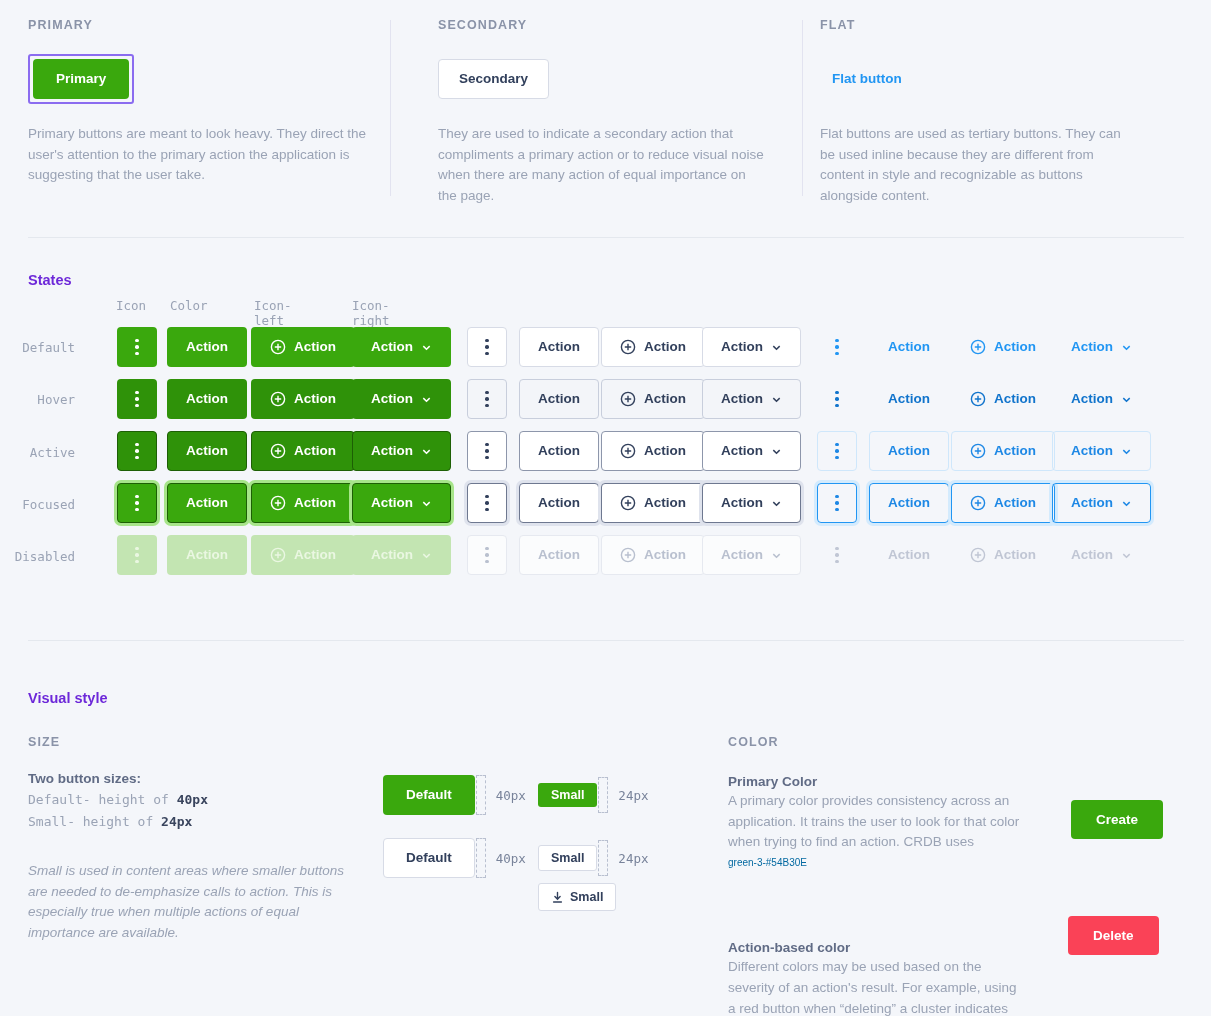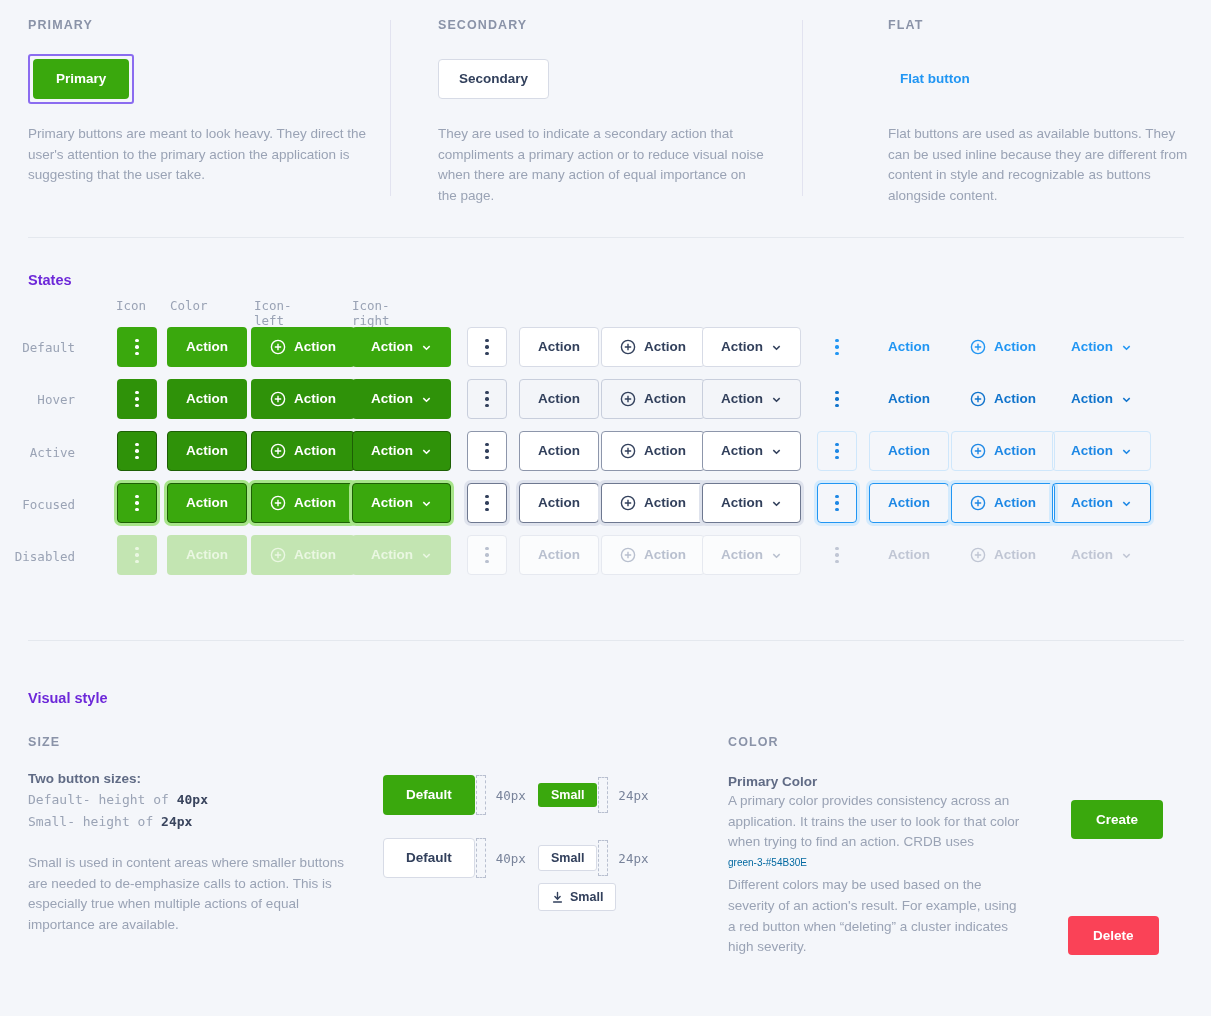--- a/index.html
+++ b/index.html
@@ -41,21 +41,21 @@
   
   .top { position: absolute; top: 0; left: 0; right: 0; height: 226px; }
 
   .col { position: absolute; top: 18px; }
   .col .eyebrow { margin-bottom: 22px; }
   .col .demo { height: 58px; display: flex; align-items: flex-start; }
   .col .body-copy { margin-top: 12px; }
 
   .col-primary   { left: 28px;  width: 340px; }
   .col-secondary { left: 438px; width: 330px; }
-  .col-flat      { left: 888px; width: 312px; }
+  .col-flat      { left: 820px; width: 312px; }
 
   .vdiv {
     position: absolute;
     top: 20px;
     width: 1px;
     height: 176px;
     background: #e2e3f0;
   }
   .vdiv-1 { left: 390px; }
   .vdiv-2 { left: 802px; }
@@ -209,21 +209,21 @@
         <button class="btn secondary" style="padding:0 20px;margin-top:5px;">Secondary</button>
       </div>
       <div class="body-copy">They are used to indicate a secondary action that compliments a primary action or to reduce visual noise when there are many action of equal importance on the page.</div>
     </div>
 
     <div class="col col-flat">
       <div class="eyebrow">FLAT</div>
       <div class="demo">
         <button class="btn flat" style="padding:0 12px;margin-top:5px;margin-left:-1px;text-align:right;">Flat button</button>
       </div>
-      <div class="body-copy">Flat buttons are used as available buttons. They can be used inline because they are different from content in style and recognizable as buttons alongside content.</div>
+      <div class="body-copy">Flat buttons are used as tertiary buttons. They can be used inline because they are different from content in style and recognizable as buttons alongside content.</div>
     </div>
   </div>
 
   <div class="hdiv hdiv-1"></div>
 
   <div class="states">
     <div class="section-title states-title">States</div>
 
     <div class="col-heads">
       <div class="col-head" style="left:116px;">Icon</div>
@@ -697,21 +697,21 @@
 
     <div class="size-block">
       <div class="eyebrow">SIZE</div>
       <div class="sub-head" style="margin-top:22px;">Two button sizes:</div>
       <div class="kv mono" style="margin-top:3px;">
         <span>Default- height of </span><strong>40px</strong>
       </div>
       <div class="kv mono">
         <span>Small- height of </span><strong>24px</strong>
       </div>
-      <div class="body-copy" style="margin-top:20px;">Small is used in content areas where smaller buttons are needed to de-emphasize calls to action. This is especially true when multiple actions of equal importance are available.</div>
+      <div class="body-copy" style="margin-top:28px;font-style:italic;">Small is used in content areas where smaller buttons are needed to de-emphasize calls to action. This is especially true when multiple actions of equal importance are available.</div>
     </div>
 
     <div class="measure-row" style="left:383px; top:85px; height:40px;">
       <button class="btn primary default" style="padding:0 22px;">Default</button>
       <div class="meas-bracket"></div>
       <div class="meas-label">40px</div>
     </div>
 
     <div class="measure-row" style="left:538px; top:87px; height:36px;">
       <button class="btn primary default small" style="padding:0 12px;align-self:center;">Small</button>
@@ -740,20 +740,21 @@
       </button>
     </div>
 
     <div class="color-block">
       <div class="eyebrow">COLOR</div>
 
       <div class="sub-head" style="margin-top:25px;">Primary Color</div>
       <div class="body-copy" style="margin-top:2px;width:296px;">A primary color provides consistency across an application. It trains the user to look for that color when trying to find an action. CRDB uses</div>
       <div style="margin-top:0px;font-size:10px;line-height:20.6px;color:#0369a1;font-weight:400;">green-3-#54B30E</div>
 
+      <div class="sub-head" style="margin-top:67px;">Action-based color</div>
       <div class="body-copy" style="margin-top:2px;width:296px;">Different colors may be used based on the severity of an action's result. For example, using a red button when “deleting” a cluster indicates high severity.</div>
     </div>
 
     <div style="position:absolute;left:1071px;top:110px;">
       <button class="btn primary default" style="padding:0 24px;height:39px;">Create</button>
     </div>
 
     <div style="position:absolute;left:1068px;top:226px;">
       <button class="btn danger" style="padding:0 24px;height:39px;">Delete</button>
     </div>

